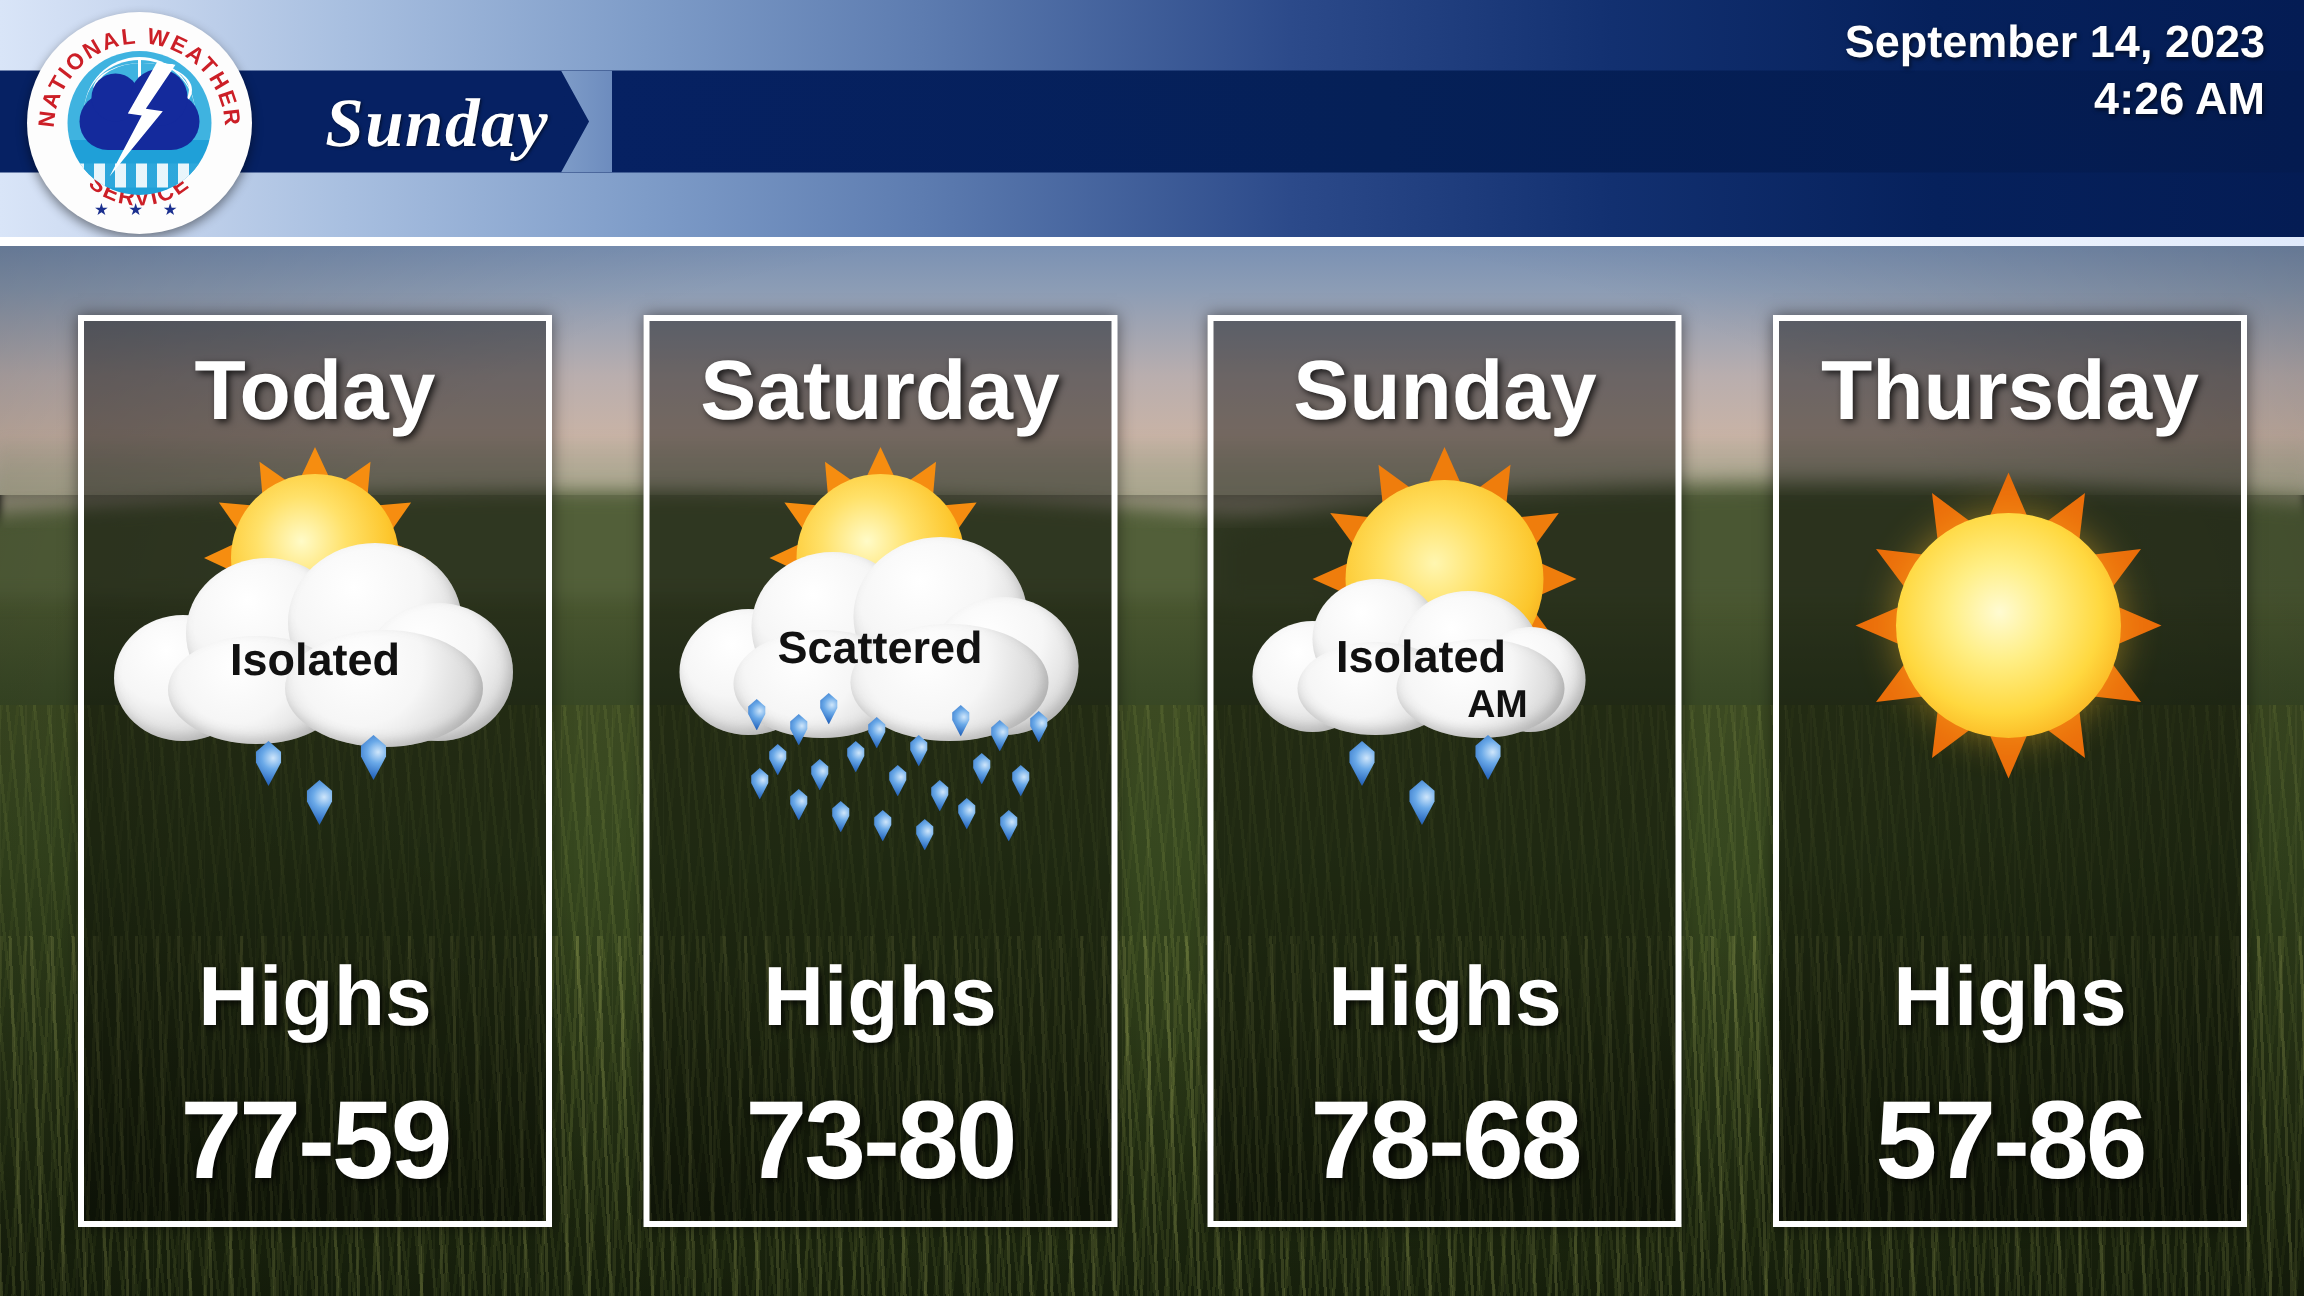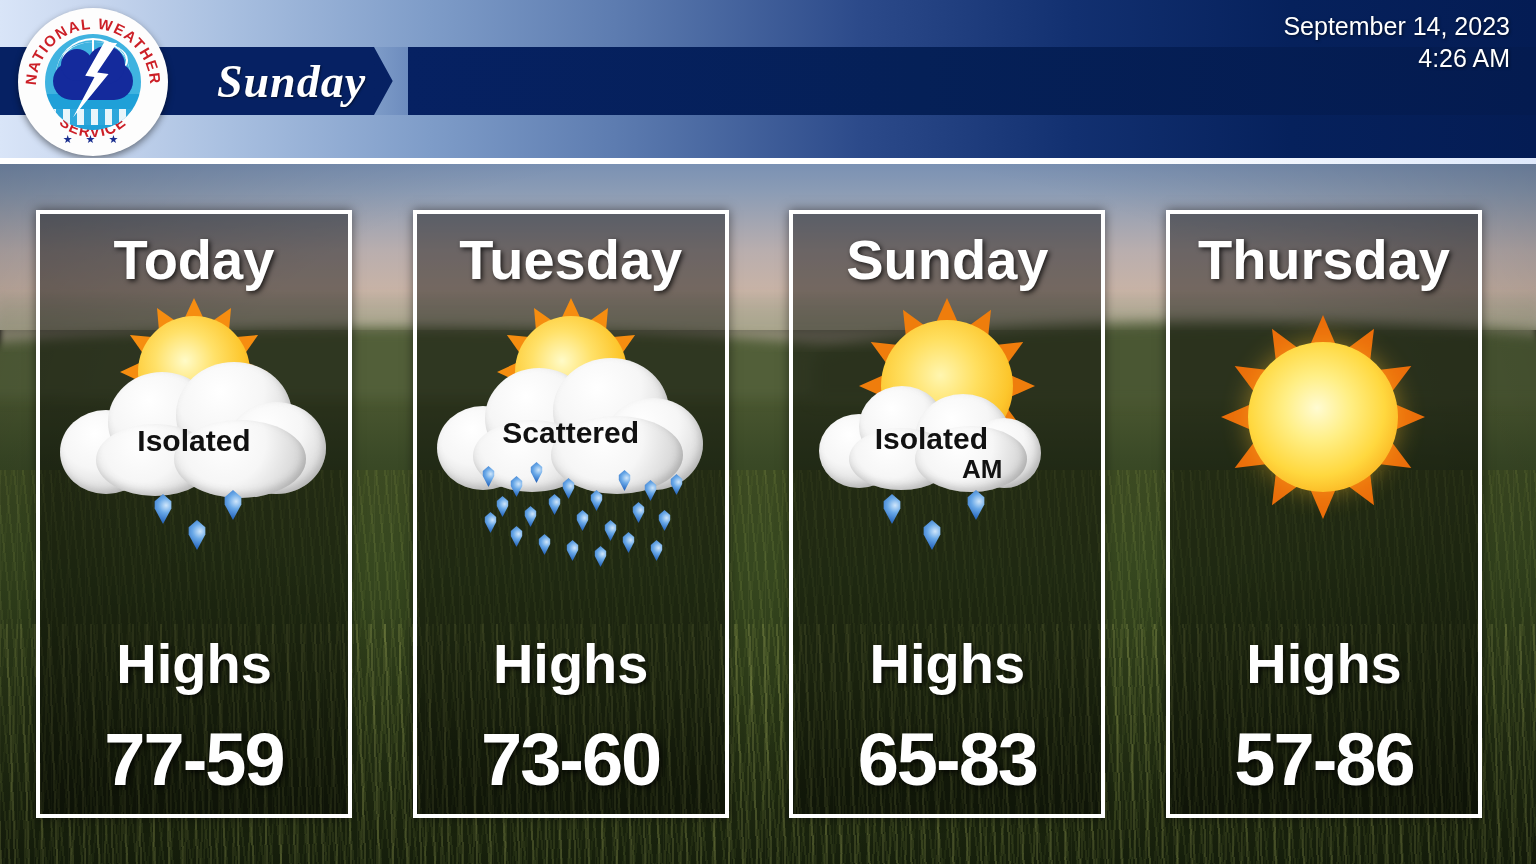--- a/index.html
+++ b/index.html
@@ -143,27 +143,27 @@
 
   .header-title{
     position:absolute; left:0; top:28px; width:1536px; text-align:center;
     font-size:74px; font-weight:700; color:#fdfdfd;
     text-shadow:2px 2px 5px rgba(0,0,0,.55);
     letter-spacing:-1px;
   }
 
   .header-date{
     position:absolute; right:26px; top:10px; text-align:right;
-    color:#ffffff; font-size:25px; font-weight:400; line-height:1.28;
+    color:#ffffff; font-size:30px; font-weight:700; line-height:1.28;
     text-shadow:1px 1px 3px rgba(0,0,0,.6);
   }
 
   
   .panels{
-    position:absolute; left:36px; top:210px; width:1446px; height:608px;
+    position:absolute; left:52px; top:210px; width:1446px; height:608px;
     display:flex; justify-content:space-between;
   }
   .panel{
     position:relative; width:316px; height:608px;
     border:4px solid #ffffff;
     background:rgba(0,0,0,.42);
     display:flex; flex-direction:column; align-items:center;
     box-shadow:0 0 10px rgba(0,0,0,.5);
   }
   .panel-day{
@@ -332,21 +332,21 @@
           <div class="drop" style="left:108px; top:196px;"></div>
           <div class="drop" style="left:178px; top:192px;"></div>
           <div class="drop" style="left:142px; top:222px;"></div>
         </div>
       </div>
       <div class="panel-highs-label">Highs</div>
       <div class="panel-temp">77-59</div>
     </div>
 
     <div class="panel">
-      <div class="panel-day">Tuesday</div>
+      <div class="panel-day">Saturday</div>
       <div class="panel-icon">
         <div class="sun-rays sun-rays-small">
           <span style="transform:translate(-50%,-100%) rotate(0deg) translateY(-44px)"></span>
           <span style="transform:translate(-50%,-100%) rotate(30deg) translateY(-44px)"></span>
           <span style="transform:translate(-50%,-100%) rotate(60deg) translateY(-44px)"></span>
           <span style="transform:translate(-50%,-100%) rotate(90deg) translateY(-44px)"></span>
           <span style="transform:translate(-50%,-100%) rotate(120deg) translateY(-44px)"></span>
           <span style="transform:translate(-50%,-100%) rotate(150deg) translateY(-44px)"></span>
           <span style="transform:translate(-50%,-100%) rotate(180deg) translateY(-44px)"></span>
           <span style="transform:translate(-50%,-100%) rotate(210deg) translateY(-44px)"></span>
@@ -386,21 +386,21 @@
           <div class="drop sm" style="left:88px;  top:228px;"></div>
           <div class="drop sm" style="left:116px; top:236px;"></div>
           <div class="drop sm" style="left:144px; top:242px;"></div>
           <div class="drop sm" style="left:172px; top:248px;"></div>
           <div class="drop sm" style="left:200px; top:234px;"></div>
           <div class="drop sm" style="left:62px;  top:214px;"></div>
           <div class="drop sm" style="left:228px; top:242px;"></div>
         </div>
       </div>
       <div class="panel-highs-label">Highs</div>
-      <div class="panel-temp">73-60</div>
+      <div class="panel-temp">73-80</div>
     </div>
 
     <div class="panel">
       <div class="panel-day">Sunday</div>
       <div class="panel-icon">
         <div class="sun-rays sun-rays-big">
           <span style="transform:translate(-50%,-100%) rotate(0deg) translateY(-52px)"></span>
           <span style="transform:translate(-50%,-100%) rotate(30deg) translateY(-52px)"></span>
           <span style="transform:translate(-50%,-100%) rotate(60deg) translateY(-52px)"></span>
           <span style="transform:translate(-50%,-100%) rotate(90deg) translateY(-52px)"></span>
@@ -426,21 +426,21 @@
           <div class="cloud-sublabel" style="left:116px; top:76px; width:94px;">AM</div>
         </div>
 
         <div>
           <div class="drop" style="left:84px;  top:196px;"></div>
           <div class="drop" style="left:168px; top:192px;"></div>
           <div class="drop" style="left:124px; top:222px;"></div>
         </div>
       </div>
       <div class="panel-highs-label">Highs</div>
-      <div class="panel-temp">65-83</div>
+      <div class="panel-temp">78-68</div>
     </div>
 
     <div class="panel">
       <div class="panel-day">Thursday</div>
       <div class="panel-icon">
         <div class="sun-rays sun-rays-clear">
           <span style="transform:translate(-50%,-100%) rotate(0deg) translateY(-60px)"></span>
           <span style="transform:translate(-50%,-100%) rotate(30deg) translateY(-60px)"></span>
           <span style="transform:translate(-50%,-100%) rotate(60deg) translateY(-60px)"></span>
           <span style="transform:translate(-50%,-100%) rotate(90deg) translateY(-60px)"></span>

